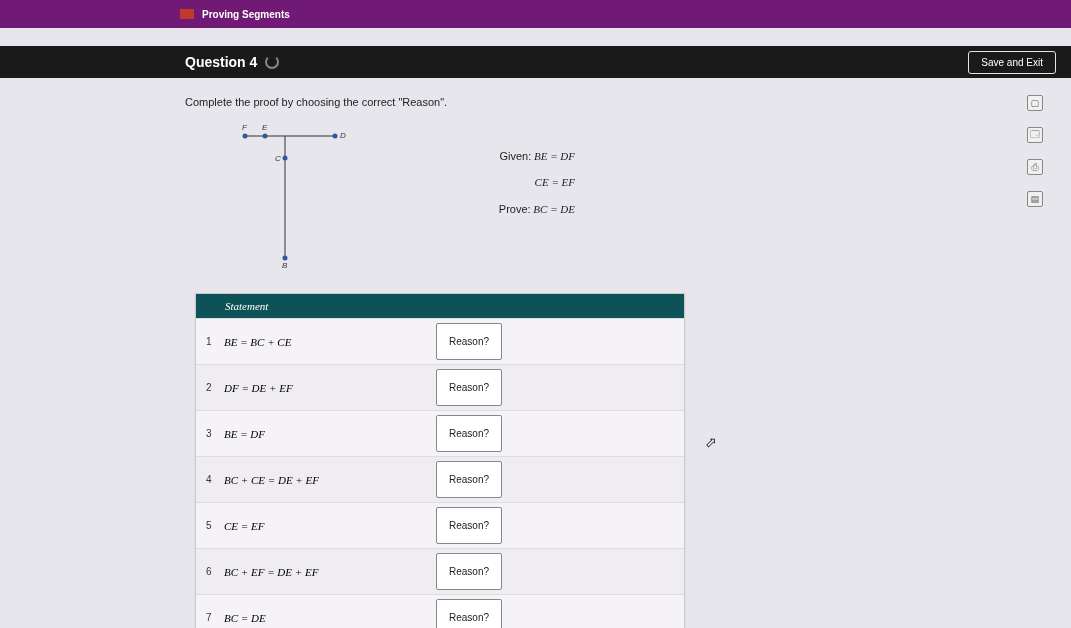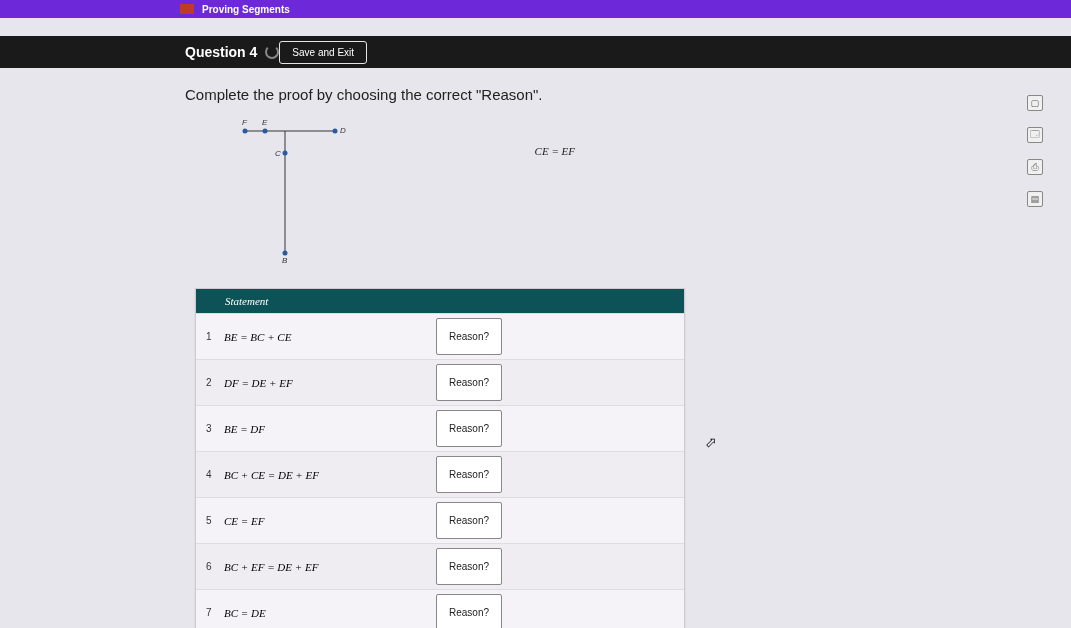--- a/index.html
+++ b/index.html
@@ -5,42 +5,43 @@
     * { margin: 0; padding: 0; box-sizing: border-box; }
     body {
       font-family: Arial, Helvetica, sans-serif;
       background: #e8e6ed;
       width: 1071px;
       height: 628px;
       overflow: hidden;
       position: relative;
     }
     .top-bar {
-      background: #6d28d9;
-      color: #fff;
-      height: 18px;
+      background: #701a75;
+      color: #fff;
+      height: 28px;
       display: flex;
       align-items: center;
       padding-left: 180px;
       font-size: 10px;
       font-weight: bold;
     }
     .top-bar .logo {
       width: 14px;
       height: 10px;
       background: #c0392b;
       margin-right: 8px;
       display: inline-block;
     }
     .question-bar {
       background: #1a1a1a;
       color: #fff;
       height: 32px;
       display: flex;
       align-items: center;
+      justify-content: space-between;
       padding: 0 15px 0 185px;
       margin-top: 18px;
     }
     .question-title {
       font-size: 14px;
       font-weight: bold;
       display: flex;
       align-items: center;
       gap: 8px;
     }
@@ -59,21 +60,21 @@
       padding: 5px 12px;
       font-size: 10px;
       border-radius: 3px;
       cursor: pointer;
     }
     .content-area {
       padding: 18px 50px 0 185px;
       position: relative;
     }
     .prompt-text {
-      font-size: 15px;
+      font-size: 11px;
       color: #222;
       margin-bottom: 10px;
     }
     .figure-row {
       display: flex;
       align-items: flex-start;
       gap: 60px;
       margin-bottom: 25px;
       margin-left: 50px;
     }
@@ -215,21 +216,23 @@
         <circle cx="50" cy="40" r="2.5" fill="#2a5aa0"></circle>
         <circle cx="50" cy="140" r="2.5" fill="#2a5aa0"></circle>
         <text x="7" y="12" font-size="8" font-style="italic" fill="#333">F</text>
         <text x="27" y="12" font-size="8" font-style="italic" fill="#333">E</text>
         <text x="105" y="20" font-size="8" font-style="italic" fill="#333">D</text>
         <text x="40" y="43" font-size="8" font-style="italic" fill="#333">C</text>
         <text x="47" y="150" font-size="8" font-style="italic" fill="#333">B</text>
       </svg>
     </div>
     <div class="given-prove">
+      <div><span class="lbl">Given:</span> <span>BE = DF</span></div>
       <div><span>CE = EF</span></div>
+      <div><span class="lbl">Prove:</span> <span>BC = DE</span></div>
     </div>
   </div>
 
   <div class="proof-table-wrap">
     <div class="proof-header">
       <div class="col-stmt">Statement</div>
     </div>
     <div id="proof-rows">
         <div class="proof-row">
           <div class="col-stmt">

